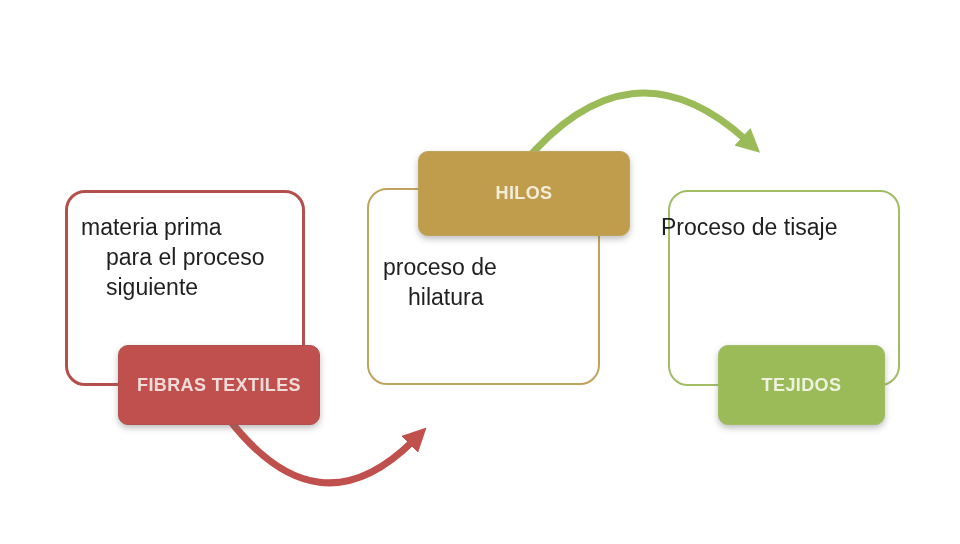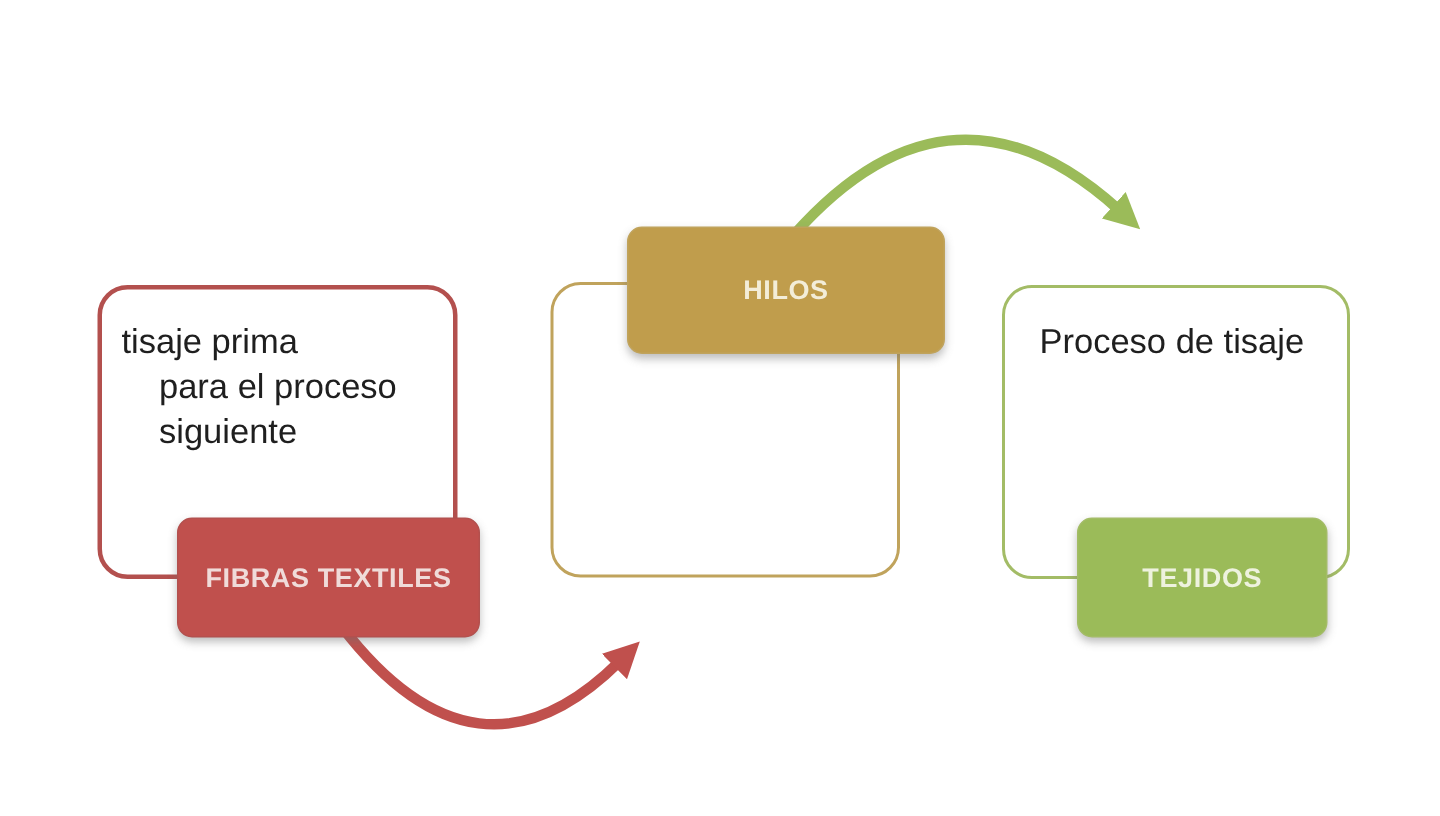--- a/index.html
+++ b/index.html
@@ -55,21 +55,21 @@
   .note {
     position: absolute;
     z-index: 2;
     color: var(--ink);
     font-size: 23px;
     line-height: 30px;
     white-space: nowrap;
   }
   .note.note-fibras  { left: 81px;  top: 212px; }
   .note.note-hilos   { left: 383px; top: 252px; }
-  .note.note-tejidos { left: 693px; top: 212px; }
+  .note.note-tejidos { left: 661px; top: 212px; }
   .note .line.indent { padding-left: 25px; }
 
   
   .label {
     position: absolute;
     z-index: 3;
     border-radius: 10px;
     display: flex;
     align-items: center;
     justify-content: center;
@@ -113,25 +113,29 @@
       </marker>
       <marker id="head-green" viewBox="0 0 4 4" refX="0.8" refY="2" markerWidth="3.4" markerHeight="3.4" orient="auto">
         <path class="head-green" d="M0,0 L4,2 L0,4 Z"></path>
       </marker>
     </defs>
     <path class="arrow red-a" d="M 228 418 Q 318 535 413 441" marker-end="url(#head-red)"></path>
     <path class="arrow green-a" d="M 522 165 Q 630 35 746 140" marker-end="url(#head-green)"></path>
   </svg>
 
   <div class="note note-fibras">
-    <div class="line">tisaje prima</div>
+    <div class="line">materia prima</div>
     <div class="line indent">para el proceso</div>
     <div class="line indent">siguiente</div>
   </div>
 
+  <div class="note note-hilos">
+    <div class="line">proceso de</div>
+    <div class="line indent">hilatura</div>
+  </div>
 
   <div class="note note-tejidos">
     <div class="line">Proceso de tisaje</div>
   </div>
 
   <div class="label fibras">FIBRAS TEXTILES</div>
   <div class="label hilos">HILOS</div>
   <div class="label tejidos">TEJIDOS</div>
 
 </div>

